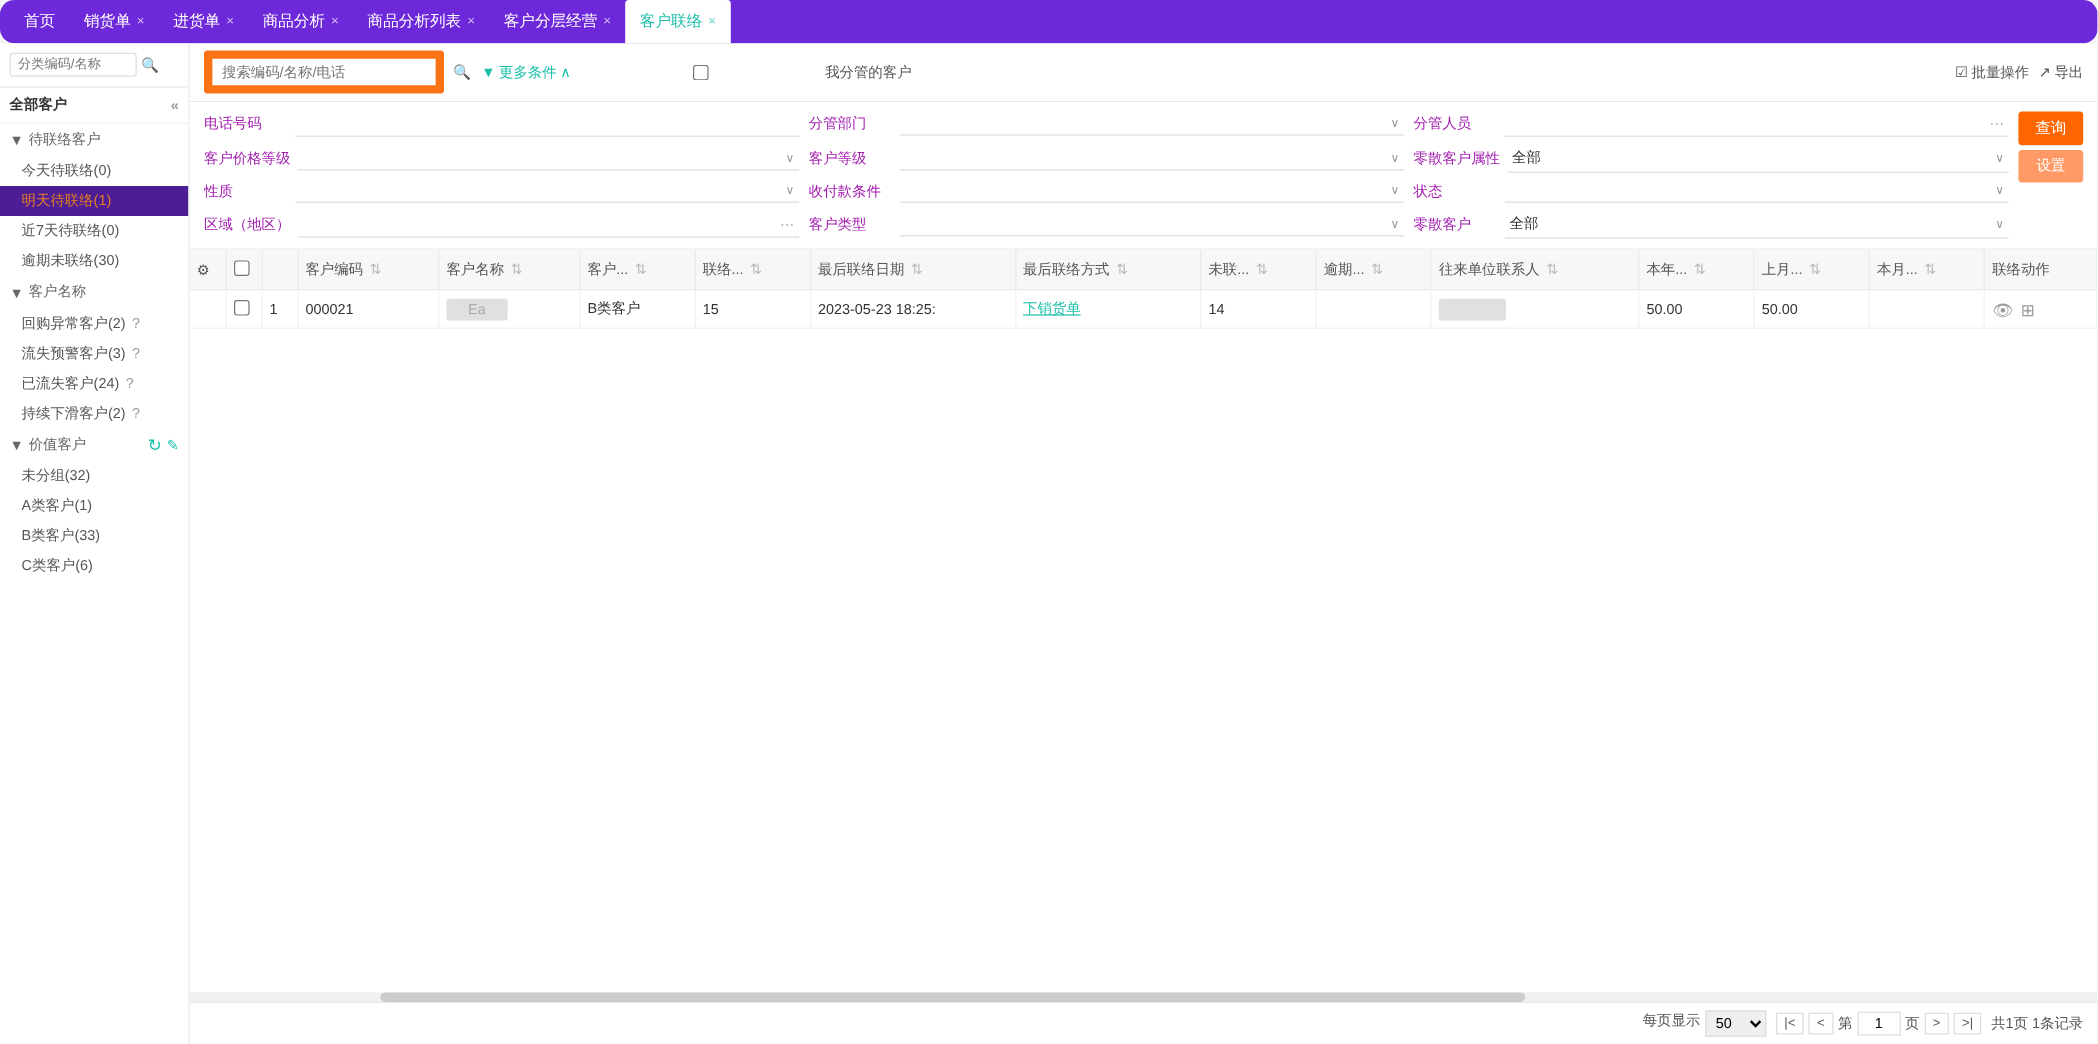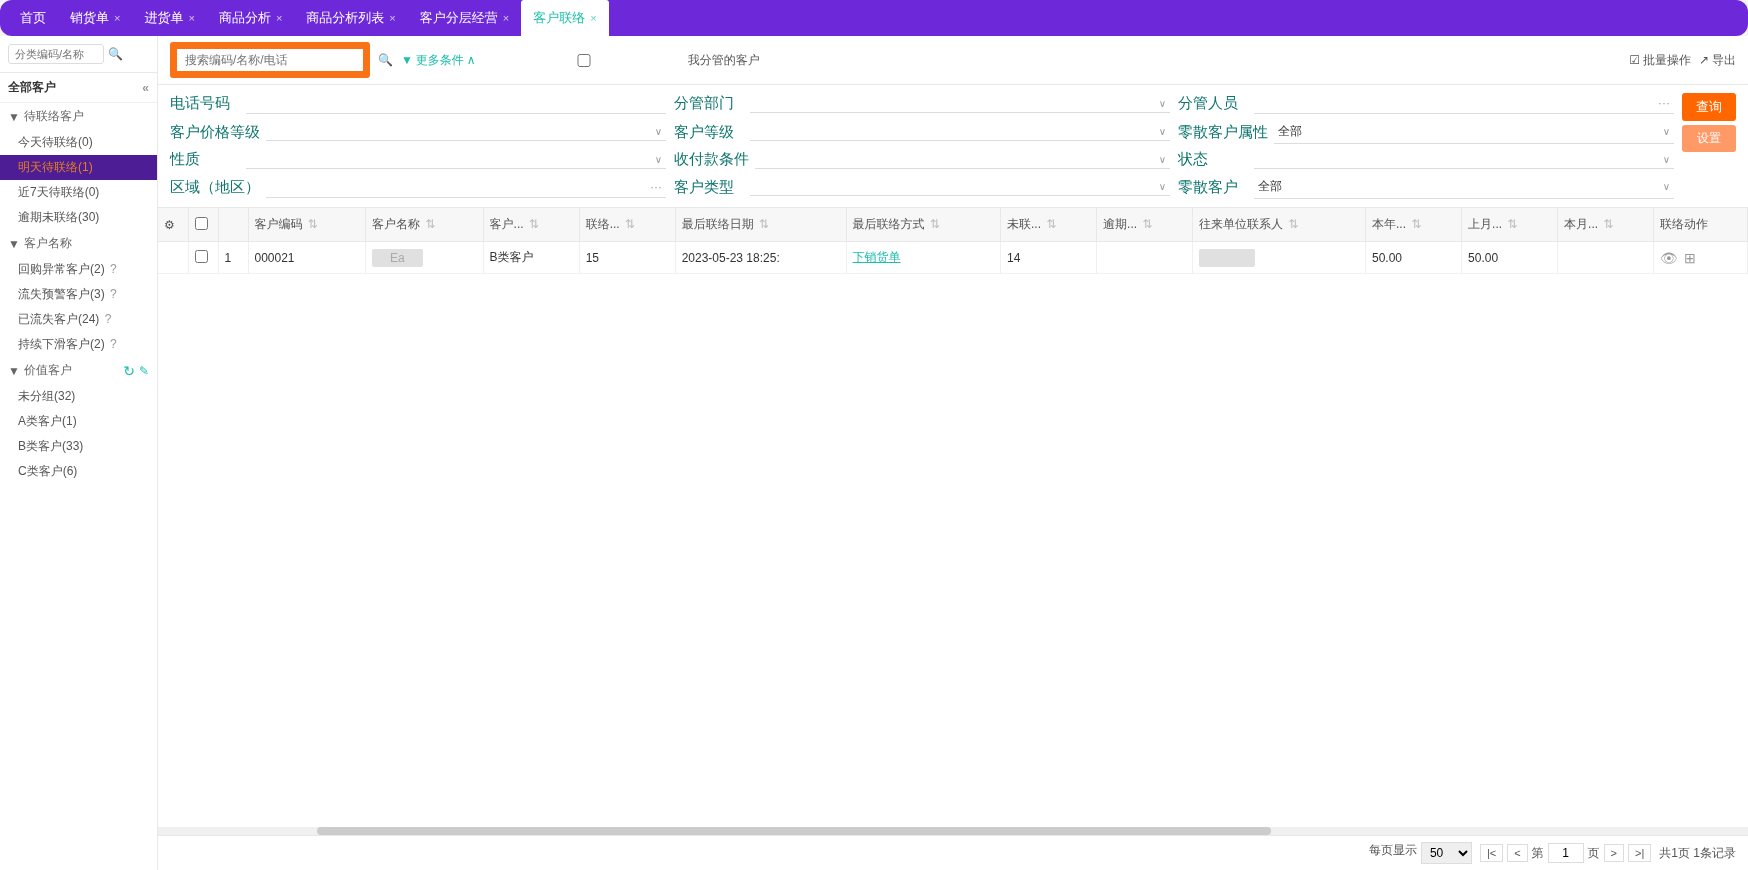--- a/index.html
+++ b/index.html
@@ -46,21 +46,21 @@
       padding: 8px;
       display: flex;
       align-items: center;
       border-bottom: 1px solid #e8e8e8;
     }
     .sidebar-search input {
       border: 1px solid #ddd;
       border-radius: 3px;
       padding: 3px 6px;
       font-size: 11px;
-      width: 96px;
+      width: 106px;
       outline: none;
     }
     .sidebar-search .search-icon {
       margin-left: 4px;
       color: #999;
       cursor: pointer;
     }
     .sidebar-section-header {
       display: flex;
       align-items: center;
@@ -162,22 +162,22 @@
     }
     .filter-row:last-child { margin-bottom: 0; }
     .filter-field {
       display: flex;
       align-items: center;
       flex: 1;
       gap: 6px;
       min-width: 0;
     }
     .filter-label {
-      font-size: 15px;
-      color: #0f766e;
+      font-size: 12px;
+      color: #a21caf;
       white-space: nowrap;
       min-width: 70px;
     }
     .filter-input {
       border: none;
       border-bottom: 1px solid #ddd;
       padding: 3px 4px;
       font-size: 12px;
       flex: 1;
       outline: none;

